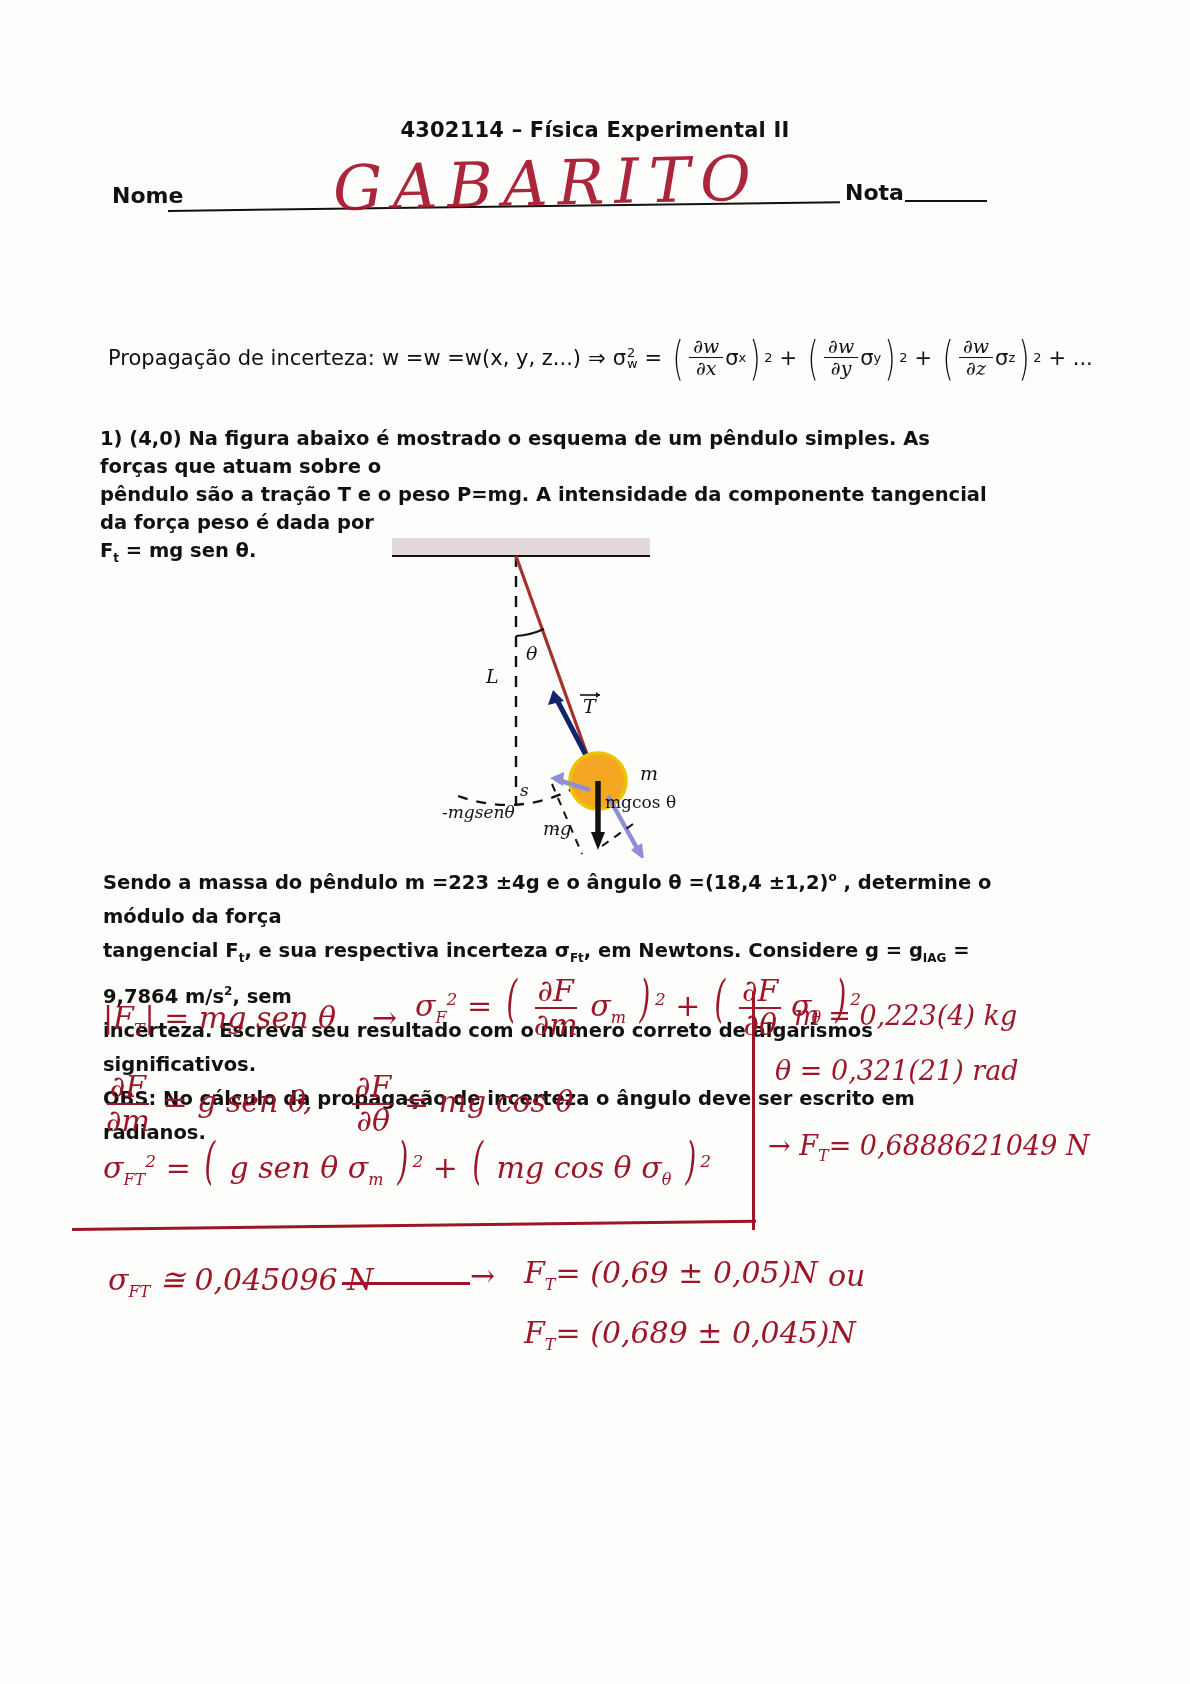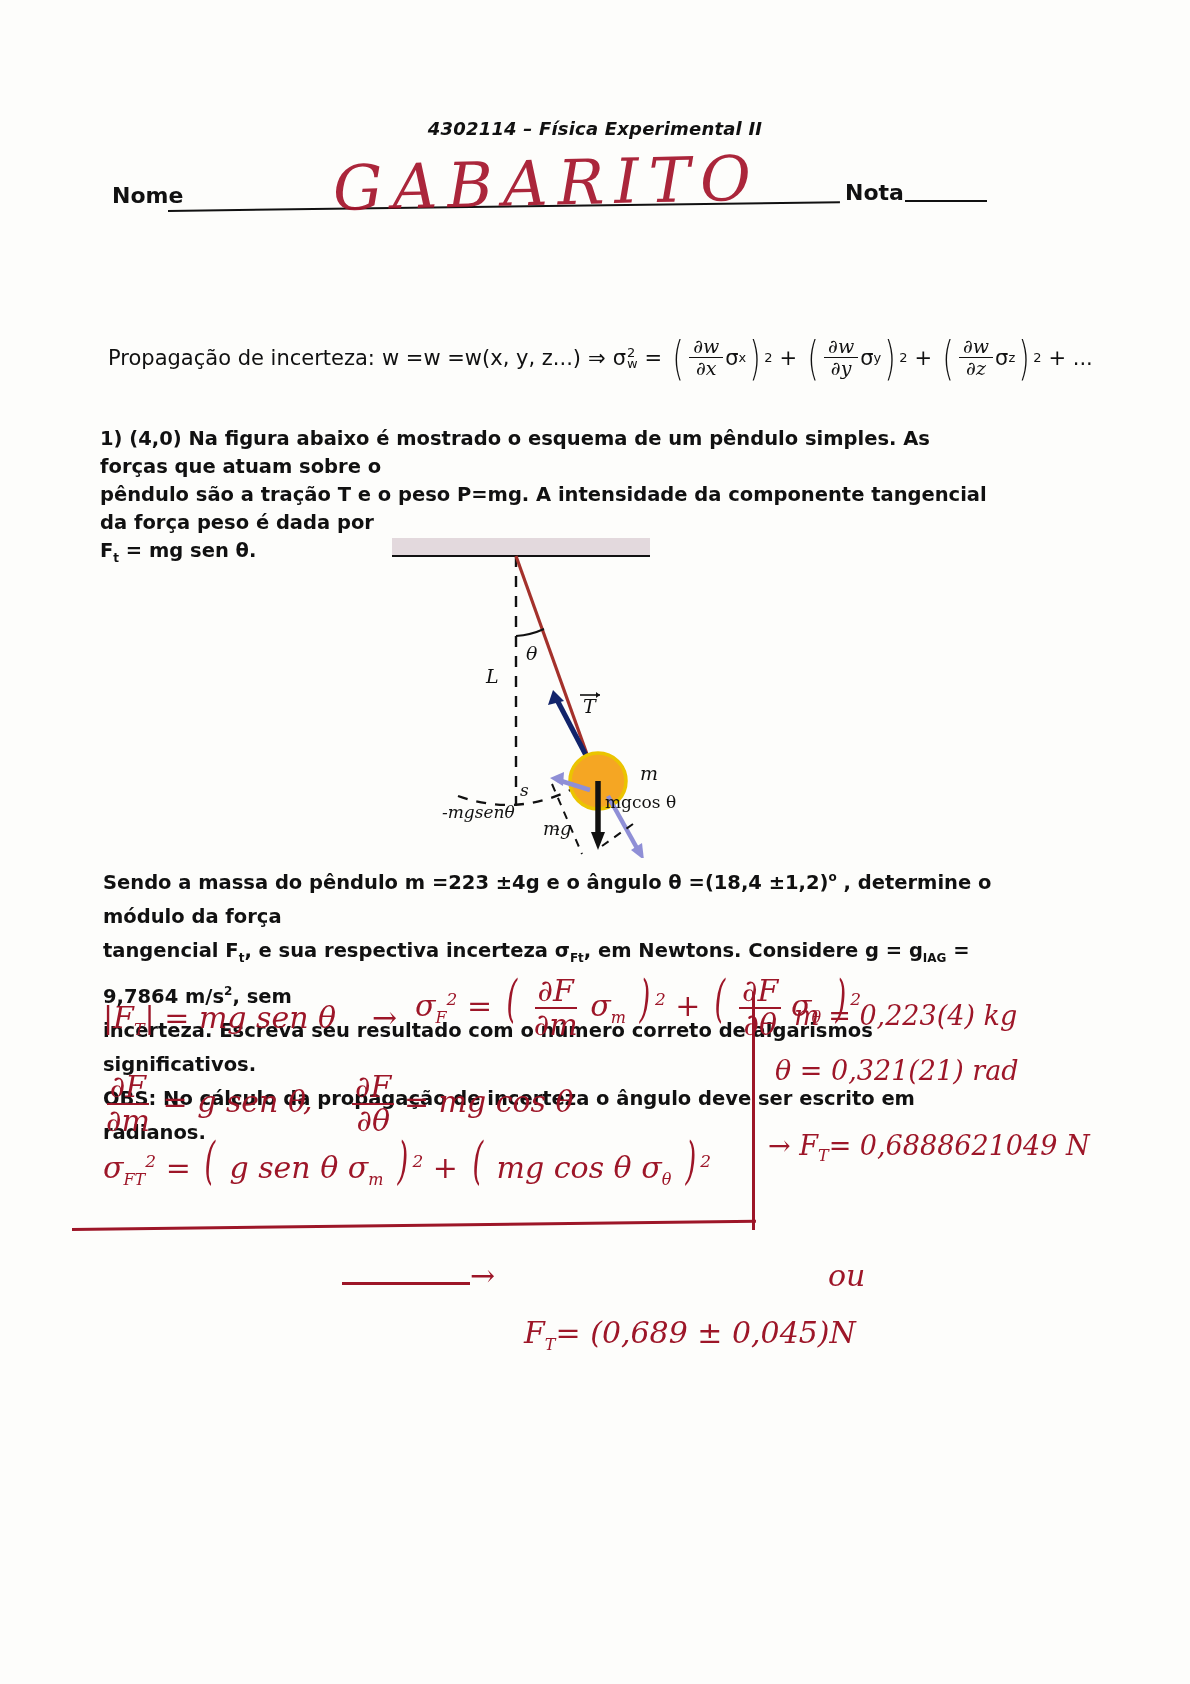--- a/index.html
+++ b/index.html
@@ -4,21 +4,21 @@
 <style>
   html,body{margin:0;padding:0;}
   body{
     width:1190px;height:1684px;background:#fdfdfb;position:relative;overflow:hidden;
     font-family:"DejaVu Sans",sans-serif;color:#111;
   }
   .page{position:absolute;inset:0;}
 
   
   .pr{position:absolute;font-family:"DejaVu Sans",sans-serif;color:#111;white-space:nowrap;}
-  .title{left:0;right:0;top:118px;text-align:center;font-size:18px;font-weight:600;letter-spacing:.2px;font-style:italic;}
+  .title{left:0;right:0;top:118px;text-align:center;font-size:21px;font-weight:600;letter-spacing:.2px;}
   .subtitle{left:0;right:0;top:262px;text-align:center;font-size:23px;font-weight:600;}
 
   .nome-label{left:112px;top:183px;font-size:22px;font-weight:700;}
   .nota-label{left:845px;top:180px;font-size:22px;font-weight:700;}
   .rule-nome{position:absolute;left:168px;top:210px;width:672px;height:0;
              border-bottom:2.2px solid #111;transform:rotate(-0.75deg);transform-origin:left center;}
   .rule-nota{position:absolute;left:905px;top:200px;width:82px;height:0;border-bottom:2.2px solid #111;}
 
   
   .hw{position:absolute;color:#a2182b;font-family:"DejaVu Serif",serif;white-space:nowrap;}
@@ -256,23 +256,30 @@
     <div class="hwline" style="left:72px;top:1228px;width:684px;height:3px;transform:rotate(-0.7deg);transform-origin:left center;"></div>
 
     <div class="hwtxt med" style="left:782px;top:1000px;margin-left:12px;">m = 0,223(4) kg</div>
     <div class="hwtxt med" style="left:775px;top:1055px;">θ = 0,321(21) rad</div>
 
     <div class="hwtxt med" style="left:768px;top:1130px;">
       <span>→</span>
       <span>F</span><span class="hsub">T</span><span>= 0,6888621049 N</span>
     </div>
 
+    <div class="hwtxt big" style="left:108px;top:1262px;">
+      <span>σ</span><span class="hsub">FT</span>
+      <span>≅ 0,045096 N</span>
+    </div>
     <div class="hwline" style="left:342px;top:1282px;width:128px;height:2.6px;"></div>
     <div class="hwtxt big" style="left:470px;top:1258px;">→</div>
 
+    <div class="hwtxt big" style="left:524px;top:1255px;">
+      <span>F</span><span class="hsub">T</span><span>= (0,69 ± 0,05)N</span>
+    </div>
     <div class="hwtxt big" style="left:828px;top:1258px;">ou</div>
 
     <div class="hwtxt big" style="left:524px;top:1315px;">
       <span>F</span><span class="hsub">T</span><span>= (0,689 ± 0,045)N</span>
     </div>
 
   </div>
 
 </div>
 

